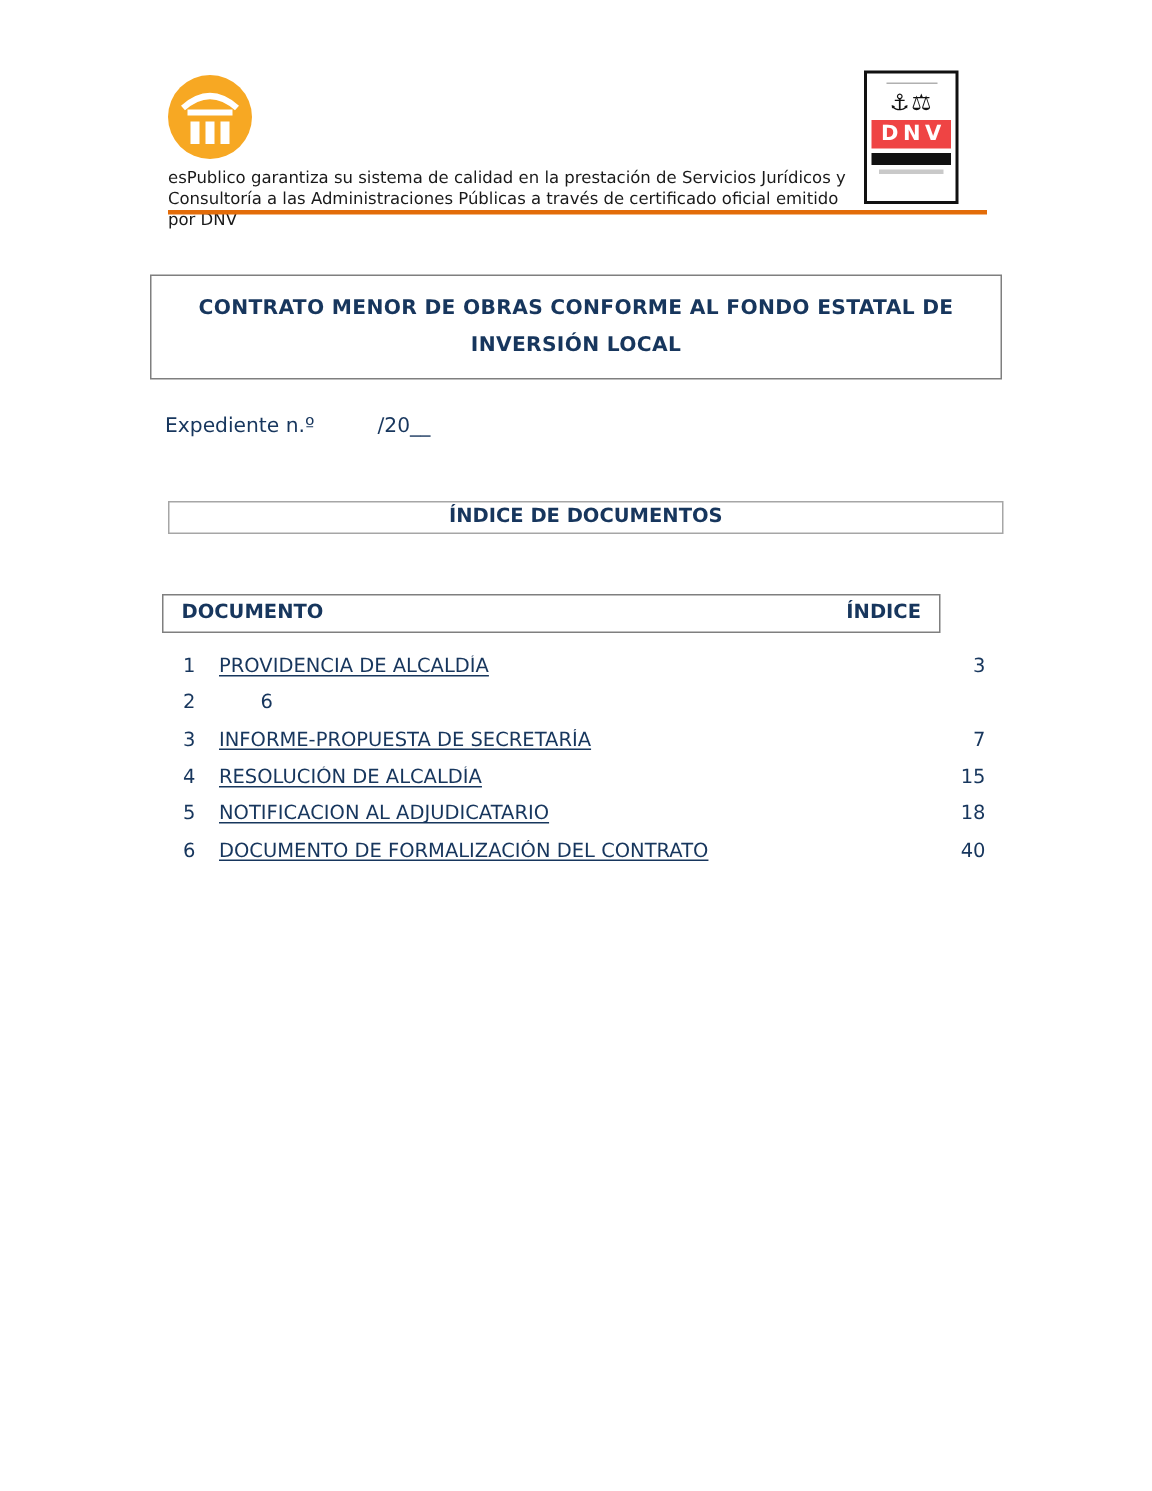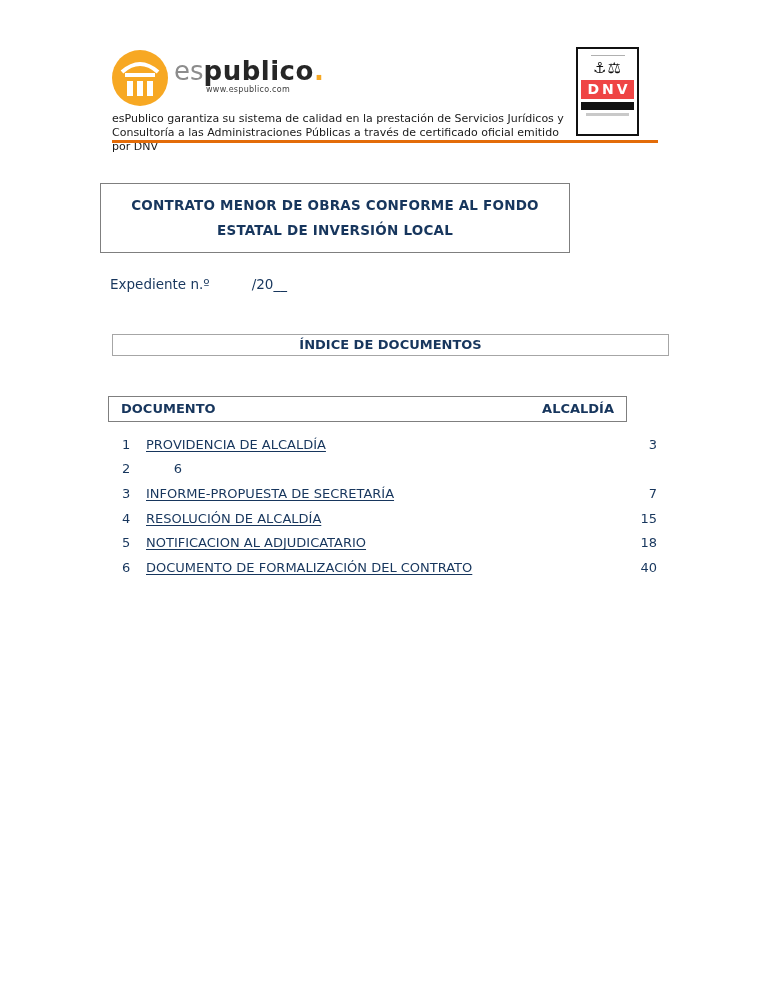--- a/index.html
+++ b/index.html
@@ -76,21 +76,21 @@
     margin-top: 1px;
   }
   .dnv-substrip { width: 100%; height: 8px; background: #111111; margin-top: 3px; }
   .dnv-foot { width: 80%; height: 3px; background: #c9c9c9; margin-top: 3px; }
 
   
   .title-box {
     position: absolute;
     left: 100px;
     top: 183px;
-    width: 470px;
+    width: 568px;
     border: 1px solid #7f7f7f;
     padding: 9px 30px;
     text-align: center;
     font-size: 13.5px;
     font-weight: bold;
     line-height: 25px;
     color: #17365D;
     letter-spacing: 0.2px;
   }
 
@@ -167,24 +167,20 @@
 
   <div class="logo-block">
     <svg class="logo-circle" viewBox="0 0 56 56" xmlns="http://www.w3.org/2000/svg">
       <circle cx="28" cy="28" r="28" fill="#F7A823"></circle>
       <path d="M10 22 Q28 6 46 22" stroke="#ffffff" stroke-width="4" fill="none"></path>
       <rect x="13" y="23" width="30" height="4" fill="#ffffff"></rect>
       <rect x="15" y="31" width="6" height="15" fill="#ffffff"></rect>
       <rect x="25" y="31" width="6" height="15" fill="#ffffff"></rect>
       <rect x="35" y="31" width="6" height="15" fill="#ffffff"></rect>
     </svg>
-    <div class="logo-text">
-      <span class="logo-es">es</span><span class="logo-name">publico</span><span class="logo-dot">.</span>
-      <div class="logo-url">www.espublico.com</div>
-    </div>
   </div>
 
   <div class="dnv-box">
     <div class="dnv-arc"></div>
     <div class="dnv-emblem">⚓⚖</div>
     <div class="dnv-bar">DNV</div>
     <div class="dnv-substrip"></div>
     <div class="dnv-foot"></div>
   </div>
 
@@ -199,21 +195,21 @@
   <div class="expediente">
     <span class="label">Expediente n.º</span><span class="value">/20__</span>
   </div>
 
   <div class="index-title-box">
     <span>ÍNDICE DE DOCUMENTOS</span>
   </div>
 
   <div class="table-header">
     <span>DOCUMENTO</span>
-    <span>ALCALDÍA</span>
+    <span>ÍNDICE</span>
   </div>
 
   <div class="index-rows">
 
     <div class="index-row">
       <span class="row-num">1</span>
       <span class="row-title">PROVIDENCIA DE ALCALDÍA</span>
       <span class="row-page">3</span>
     </div>
 

